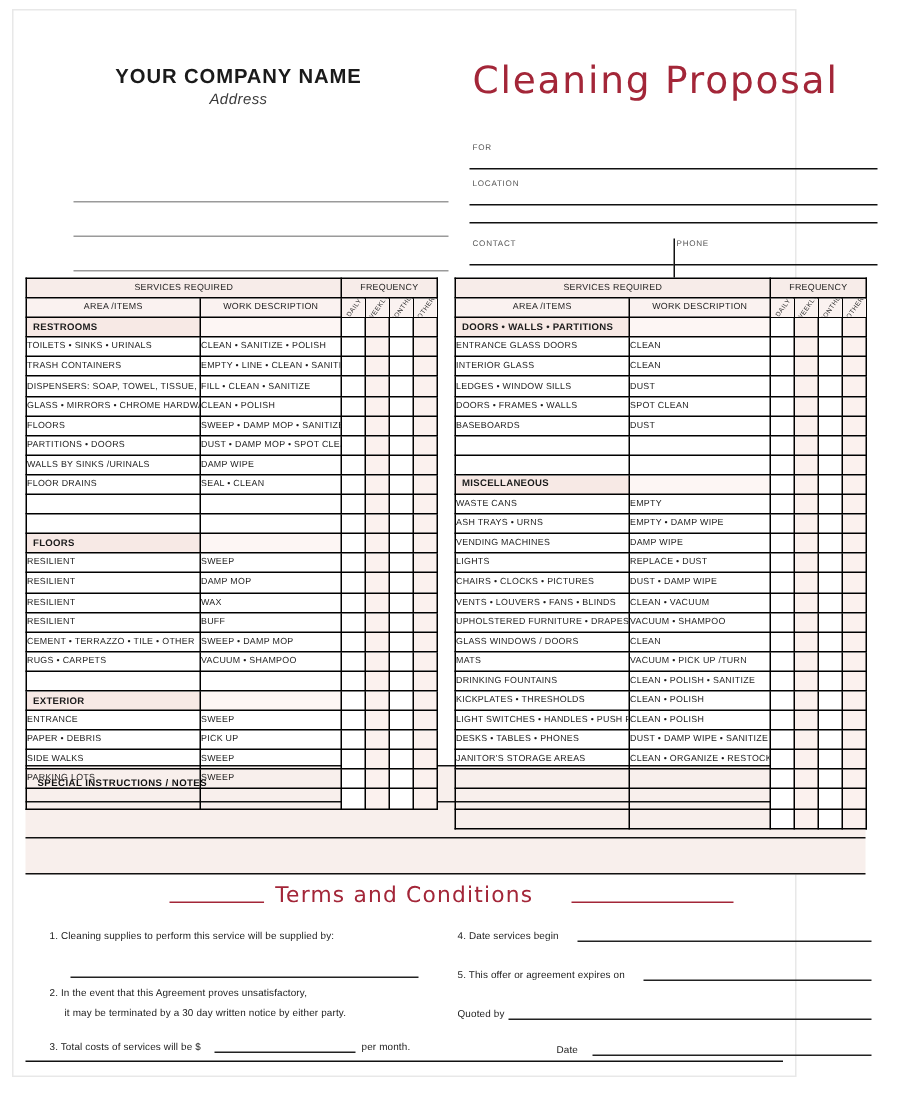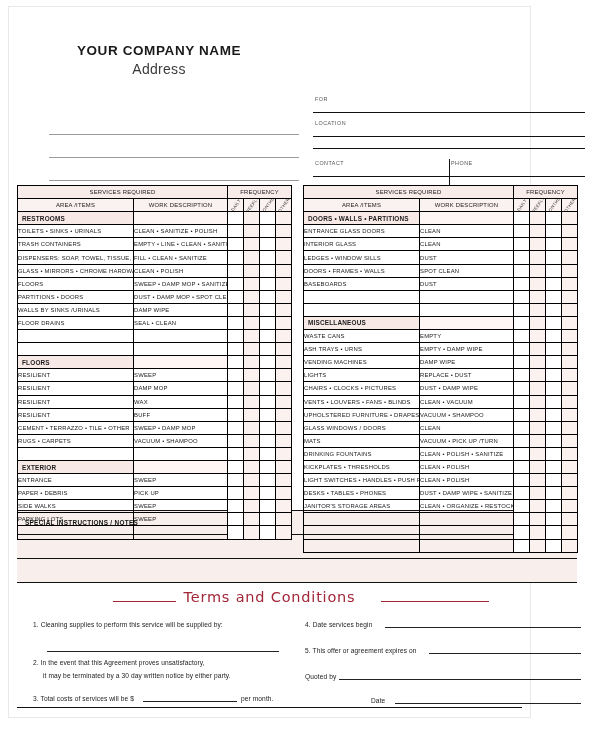--- a/index.html
+++ b/index.html
@@ -25,21 +25,21 @@
   
   .header { position: relative; height: 178px; }
   .co-block {
     position: absolute; left: 10px; top: 36px; width: 280px;
     text-align: center;
   }
   .co-name {
     font-size: 13.5px; font-weight: bold; letter-spacing: 0.6px;
     color: #1a1a1a; white-space: nowrap;
   }
-  .co-line { font-size: 14px; color: #3a3a3a; margin-top: 2.5px; letter-spacing: .3px;}
+  .co-line { font-size: 10px; color: #3a3a3a; margin-top: 2.5px; letter-spacing: .3px; font-style: italic;}
   .blank-rule {
     position: absolute; height: 0; border-top: 1px solid #9a9a9a;
   }
   .title {
     position: absolute; left: 306px; top: 32px;
     font-size: 25px; color: #a32638;
     font-family: "DejaVu Sans", sans-serif;
     letter-spacing: 1.2px; white-space: nowrap;
   }
   .field {
@@ -164,20 +164,21 @@
     <div class="header">
       <div class="co-block">
         <div class="co-name">YOUR  COMPANY  NAME</div>
         <div class="co-line">Address</div>
       </div>
 
       <div class="blank-rule" style="left:40px; top:127px; width:250px;"></div>
       <div class="blank-rule" style="left:40px; top:150px; width:250px;"></div>
       <div class="blank-rule" style="left:40px; top:173px; width:250px;"></div>
 
+      <div class="title">Cleaning Proposal</div>
 
       <div class="field" style="left:304px; top:88px; width:272px; height:18px;">
         <span class="lab">FOR</span>
       </div>
       <div class="field" style="left:304px; top:112px; width:272px; height:18px;">
         <span class="lab">LOCATION</span>
       </div>
       <div class="field" style="left:304px; top:134px; width:272px; height:8px;"></div>
 
       <div class="field" style="left:304px; top:152px; width:136px; height:18px;">

